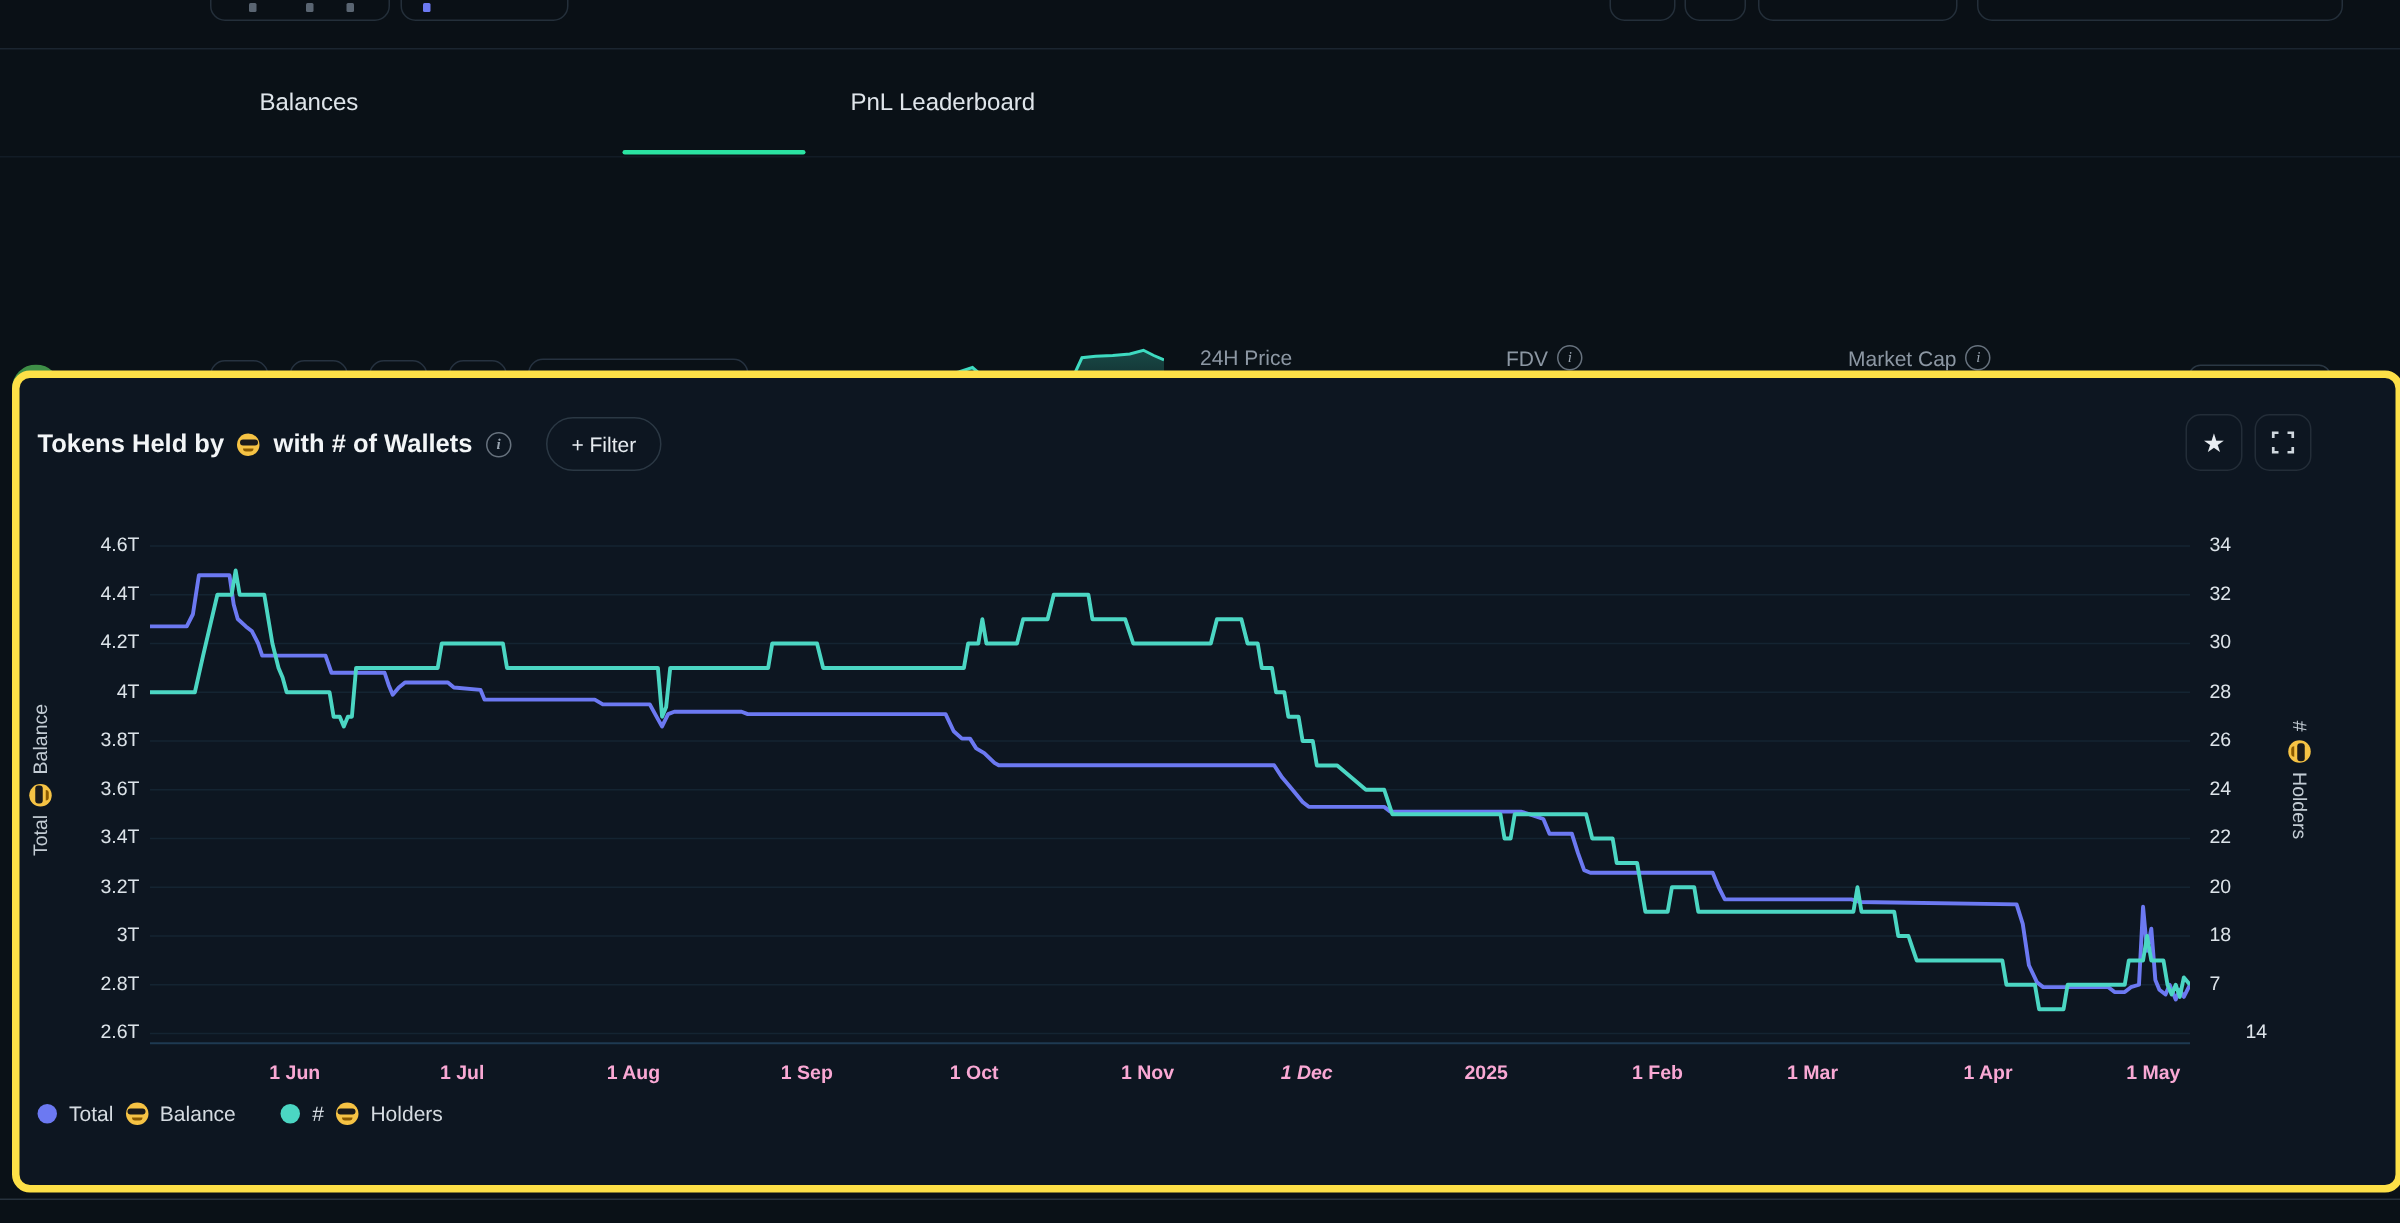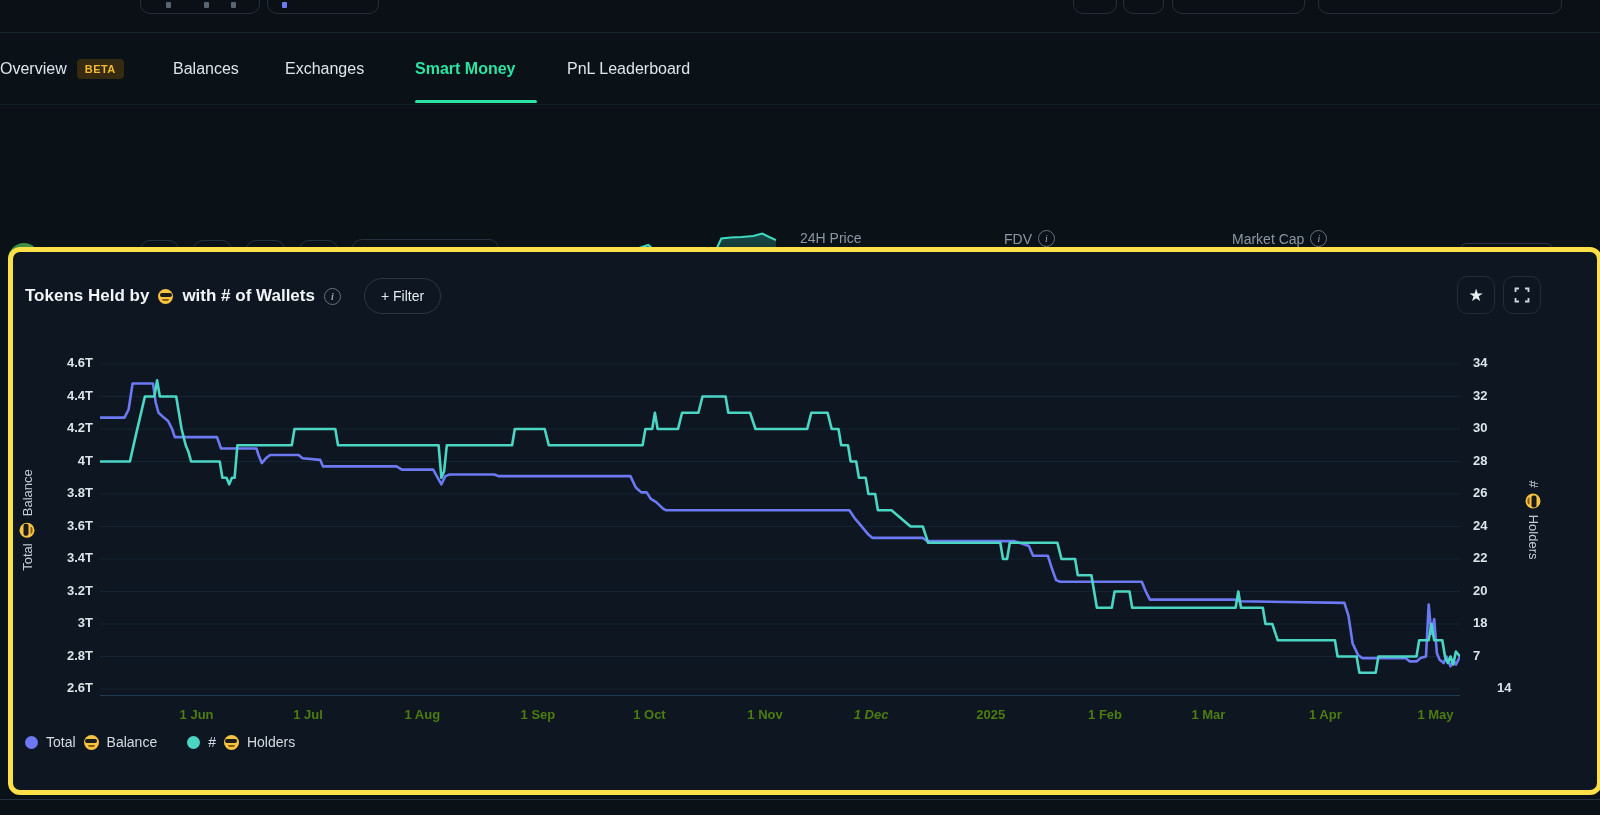--- a/index.html
+++ b/index.html
@@ -43,23 +43,23 @@
   .paneltitle{position:absolute;left:12px;top:26px;display:flex;align-items:center;gap:9px;
               font-size:17px;font-weight:700;color:#f2f5f7;}
   .filterbtn{margin-left:14px;height:34px;padding:0 16px;border:1px solid #2b3844;border-radius:18px;
              display:flex;align-items:center;font-size:14px;font-weight:400;color:#e6ebf0;background:transparent;cursor:pointer;}
   .sqbtn{position:absolute;top:24px;width:36px;height:36px;border:1px solid #232d38;border-radius:10px;
          display:flex;align-items:center;justify-content:center;background:transparent;cursor:pointer;}
   .star{color:#e8edf2;font-size:17px;line-height:1;}
   .star::after{content:"★";}
   .plot{position:absolute;left:87px;top:93px;width:1360px;height:352px;}
   .plot svg{position:absolute;left:0;top:0;}
-  .ytick{position:absolute;width:56px;text-align:right;font-size:13px;font-weight:700;color:#dce3e9;}
+  .ytick{position:absolute;width:56px;text-align:right;font-size:13px;font-weight:400;color:#dce3e9;}
   .ytick.right{text-align:left;width:40px;}
-  .xtick{position:absolute;top:362px;width:80px;text-align:center;font-size:13px;font-weight:700;color:#4d7c0f;}
+  .xtick{position:absolute;top:362px;width:80px;text-align:center;font-size:13px;font-weight:700;color:#f9a8d4;}
   .axis-title{position:absolute;display:flex;align-items:center;gap:6px;font-size:13px;color:#c3ccd4;white-space:nowrap;}
   .axis-title.left{left:14px;top:268px;transform:translate(-50%,-50%) rotate(-90deg);}
   .axis-title.right{left:1520px;top:268px;transform:translate(-50%,-50%) rotate(90deg);}
   .legend{position:absolute;left:12px;top:482px;display:flex;gap:30px;align-items:center;}
   .legend-item{display:flex;align-items:center;gap:8px;font-size:14px;color:#d5dbe1;}
   .legend-dot{width:13px;height:13px;border-radius:50%;}
   
   .cool{position:relative;display:inline-block;width:15px;height:15px;background:#f6c344;border-radius:50%;flex:0 0 auto;}
   .cool::before{content:"";position:absolute;top:4px;left:1.5px;right:1.5px;height:4.5px;background:#1b1b1b;border-radius:2px;}
   .cool::after{content:"";position:absolute;bottom:2.5px;left:4px;right:4px;height:2px;background:#8a5a00;border-radius:0 0 4px 4px;}
@@ -77,32 +77,22 @@
     <div class="tb-btn" style="left:1123px;width:39px;"></div>
     <div class="tb-btn" style="left:1172px;width:131px;"></div>
     <div class="tb-btn" style="left:1318px;width:242px;"></div>
     <div class="tb-dot" style="left:166px;"></div>
     <div class="tb-dot" style="left:204px;"></div>
     <div class="tb-dot" style="left:231px;"></div>
     <div class="tb-dot purple" style="left:282px;"></div>
   </div>
 
   <div class="tabsrow">
-    <div class="tab" style="left:0px;">
-      <span>Overview</span>
-      <span class="beta">BETA</span>
-    </div>
     <div class="tab" style="left:173px;">
       <span>Balances</span>
-    </div>
-    <div class="tab" style="left:285px;">
-      <span>Exchanges</span>
-    </div>
-    <div class="tab active" style="left:415px;">
-      <span>Smart Money</span>
     </div>
     <div class="tab" style="left:567px;">
       <span>PnL Leaderboard</span>
     </div>
     <div class="tab-underline"></div>
   </div>
 
   <div class="tokenheader">
     <svg class="frog" viewBox="0 0 32 32">
       <circle cx="16" cy="16" r="16" fill="#3f8f47"></circle>

